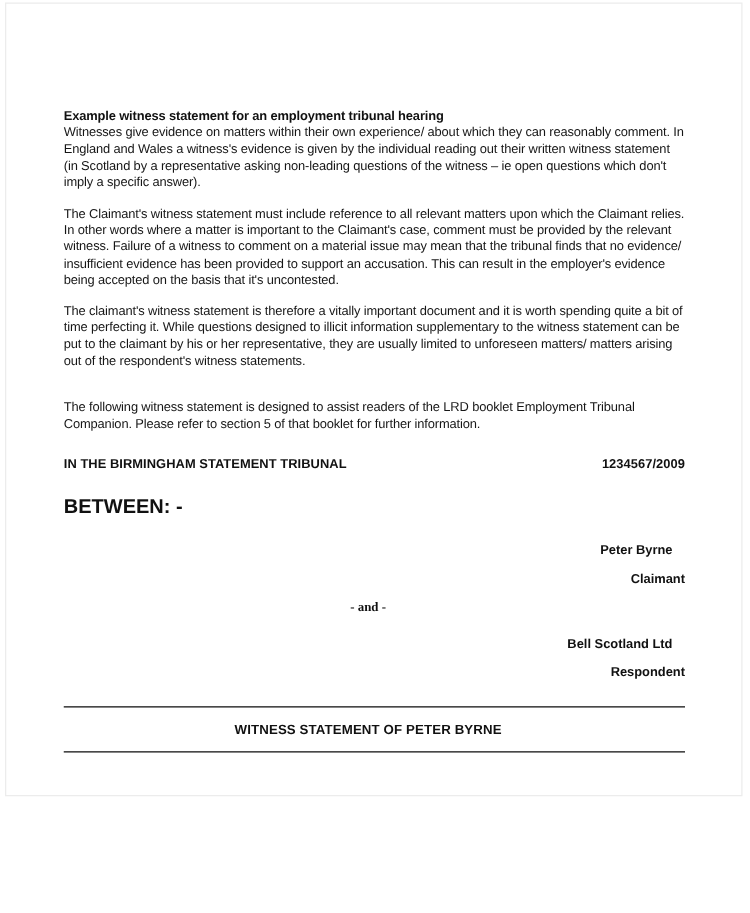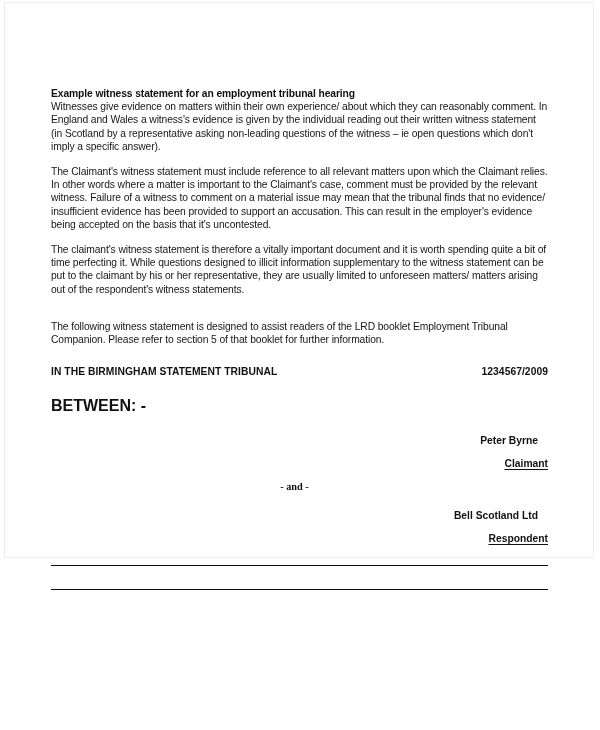--- a/index.html
+++ b/index.html
@@ -15,21 +15,21 @@
     font-family: "Liberation Sans", sans-serif;
     -webkit-font-smoothing: antialiased;
   }
 
   
   #page-sheet {
     position: absolute;
     left: 4px;
     top: 2px;
     width: 590px;
-    height: 556px;
+    height: 635px;
     background: #ffffff;
     border: 1px solid #ececec;
     box-sizing: border-box;
   }
 
   
   #doc-body {
     position: absolute;
     left: 46px;
     top: 84px;
@@ -84,21 +84,20 @@
     
     padding-right: 10px;
   }
   .party-role {
     text-align: right;
     font-weight: bold;
     font-size: 10.3px;
     color: #111111;
   }
   .party-role span {
-    text-decoration: underline;
     text-underline-offset: 2px;
   }
   .conjunction {
     text-align: center;
     font-weight: bold;
     font-size: 10.3px;
     color: #111111;
     padding-right: 10px;
     font-family: Liberation Serif, serif;
   }
@@ -166,19 +165,20 @@
       <div style="height:12px;"></div>
       <div class="party-role"><span>Respondent</span></div>
     </div>
 
     <div style="height:21px;"></div>
 
     <hr class="rule">
 
     <div style="height:12px;"></div>
 
+    <div class="statement-title">WITNESS STATEMENT OF PETER BYRNE</div>
 
     <div style="height:11px;"></div>
 
     <hr class="rule">
 
   </div>
 </div>
 
 </body></html>

